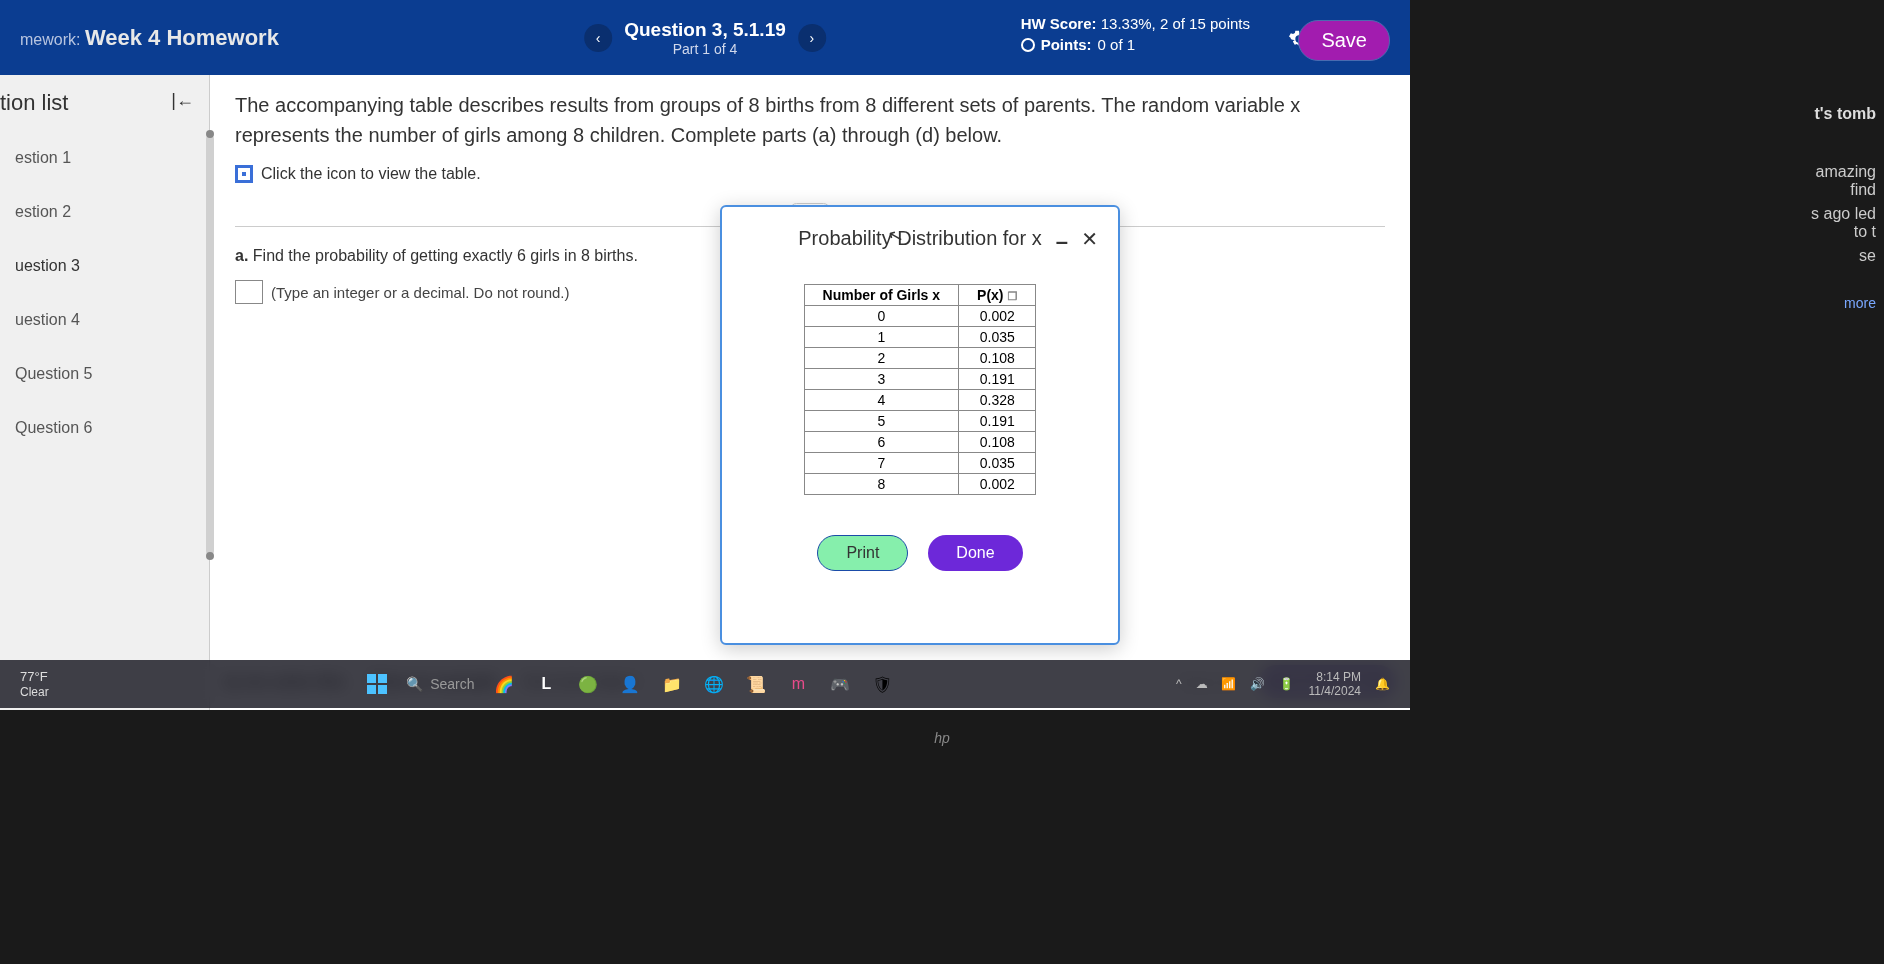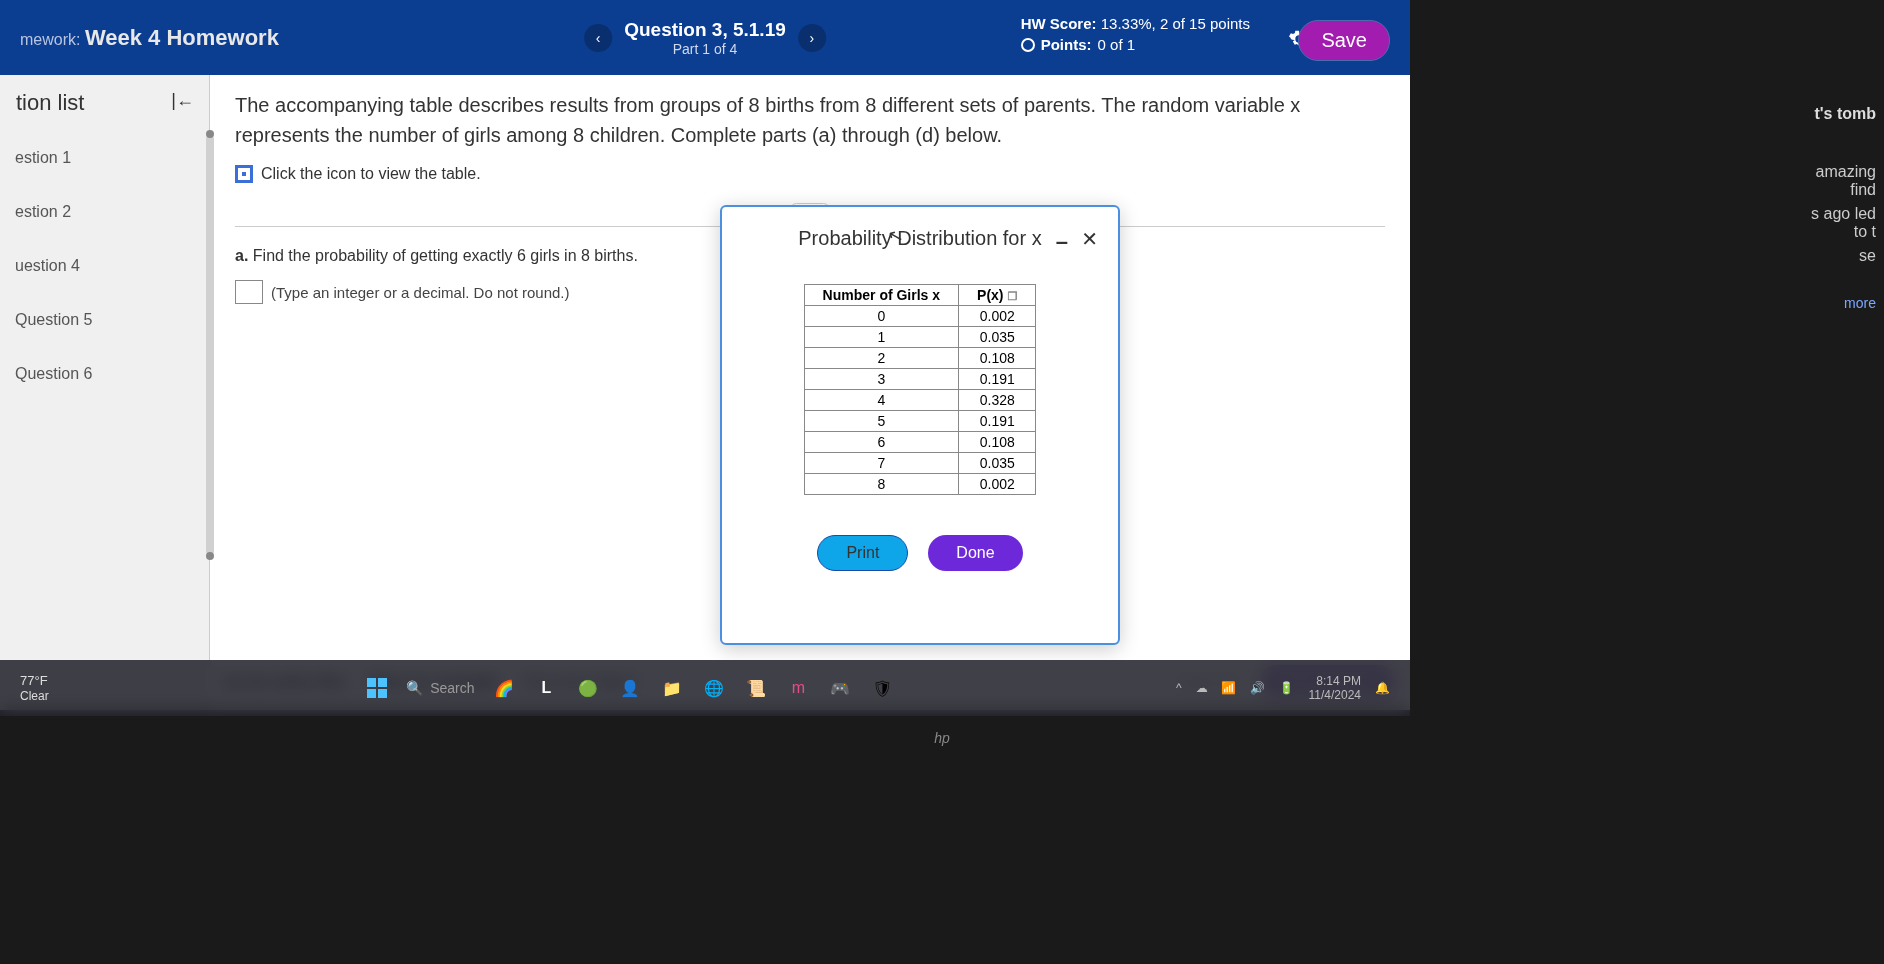--- a/index.html
+++ b/index.html
@@ -22,21 +22,21 @@
 .circle-icon { width: 14px; height: 14px; border: 2px solid #fff; border-radius: 50%; display: inline-block; }
 
 .gear-icon { position: absolute; right: 100px; top: 28px; width: 22px; height: 22px; cursor: pointer; }
 .gear-icon svg { fill: #fff; }
 
 .save-btn { position: absolute; right: 20px; top: 20px; background: #a21caf; border: 1px solid #4a6bb0; color: #fff; padding: 8px 22px; border-radius: 20px; font-size: 20px; cursor: pointer; }
 
 .content-row { display: flex; height: calc(100% - 75px); }
 
 .sidebar { width: 210px; background: #f0f0f0; border-right: 1px solid #ccc; padding: 15px 0; position: relative; }
-.sidebar-title { font-size: 22px; color: #333; padding: 0 16px 15px; }
+.sidebar-title { font-size: 22px; color: #333; padding: 0 0 15px; }
 .collapse-icon { position: absolute; right: 15px; top: 15px; font-size: 18px; color: #333; cursor: pointer; }
 .q-item { padding: 18px 15px; font-size: 16px; color: #555; cursor: pointer; }
 .q-item.active { color: #333; }
 .scroll-track { position: absolute; right: -5px; top: 60px; width: 8px; height: 420px; background: #d0d0d0; border-radius: 4px; }
 .scroll-thumb-top { position: absolute; top: -5px; left: 0; width: 8px; height: 8px; background: #888; border-radius: 50%; }
 .scroll-thumb-bot { position: absolute; bottom: -5px; left: 0; width: 8px; height: 8px; background: #888; border-radius: 50%; }
 
 .main-area { flex: 1; padding: 15px 25px; position: relative; overflow: hidden; }
 .problem-text { font-size: 20px; color: #333; line-height: 1.5; }
 .table-link { display: flex; align-items: center; gap: 8px; margin-top: 15px; color: #333; font-size: 16px; cursor: pointer; }
@@ -63,31 +63,31 @@
 .modal-title { font-size: 20px; color: #333; }
 .modal-min { position: absolute; right: 30px; top: 2px; font-size: 22px; font-weight: bold; color: #333; cursor: pointer; }
 .modal-close { position: absolute; right: 0; top: 0; font-size: 20px; color: #333; cursor: pointer; }
 
 .prob-table { margin: 0 auto; border-collapse: collapse; font-size: 14px; }
 .prob-table th, .prob-table td { border: 1px solid #888; padding: 2px 18px; text-align: center; }
 .prob-table th { font-weight: bold; }
 .copy-icon { font-size: 11px; color: #888; margin-left: 4px; cursor: pointer; }
 
 .modal-buttons { display: flex; justify-content: center; gap: 20px; margin-top: 40px; }
-.print-btn { background: #0ea5e9; border: 1px solid #1a4ba8; color: #333; padding: 8px 28px; border-radius: 20px; font-size: 16px; cursor: pointer; }
+.print-btn { background: #86efac; border: 1px solid #1a4ba8; color: #333; padding: 8px 28px; border-radius: 20px; font-size: 16px; cursor: pointer; }
 .done-btn { background: #6d28d9; border: none; color: #fff; padding: 8px 28px; border-radius: 20px; font-size: 16px; cursor: pointer; }
 
 
 .news-fragment { position: absolute; right: 0; top: 105px; width: 100px; color: #ccc; font-size: 16px; text-align: right; padding-right: 8px; }
 .news-fragment div { margin-bottom: 6px; margin-left: 16px; }
 .news-fragment .bold { font-weight: bold; color: #ddd; }
 .news-fragment .more { color: #7aa8ff; margin-top: 30px; font-size: 14px; }
 
 
-.taskbar { position: absolute; left: 0; bottom: 0; width: 1410px; height: 56px; background: rgba(30,30,40,0.85); display: flex; align-items: center; padding: 12px 20px; gap: 18px; backdrop-filter: blur(8px); }
+.taskbar { position: absolute; left: 0; bottom: 0; width: 1410px; height: 48px; background: rgba(30,30,40,0.85); display: flex; align-items: center; padding: 12px 20px; gap: 18px; backdrop-filter: blur(8px); }
 .weather { color: #ddd; font-size: 12px; line-height: 1.2; }
 .weather .temp { font-size: 13px; }
 .tb-spacer1 { width: 280px; }
 .tb-icon { width: 24px; height: 24px; display: flex; align-items: center; justify-content: center; cursor: pointer; }
 .search-box { display: flex; align-items: center; gap: 6px; color: #999; font-size: 14px; cursor: pointer; }
 .tb-right { margin-left: auto; display: flex; align-items: center; gap: 14px; color: #bbb; font-size: 12px; }
 .clock { text-align: right; line-height: 1.2; }
 
 .cursor-arrow { position: absolute; left: 888px; top: 225px; font-size: 18px; color: #333; pointer-events: none; transform: rotate(-15deg); }
 
@@ -134,20 +134,21 @@
     <button class="save-btn">Save</button>
   </div>
 
   <div class="content-row">
 
     <div class="sidebar">
       <div class="sidebar-title">tion list</div>
       <div class="collapse-icon">|←</div>
       <div class="q-item">estion 1</div>
       <div class="q-item">estion 2</div>
+      <div class="q-item active">uestion 3</div>
       <div class="q-item">uestion 4</div>
       <div class="q-item">Question 5</div>
       <div class="q-item">Question 6</div>
       <div class="scroll-track">
         <div class="scroll-thumb-top"></div>
         <div class="scroll-thumb-bot"></div>
       </div>
     </div>
 
     <div class="main-area">

